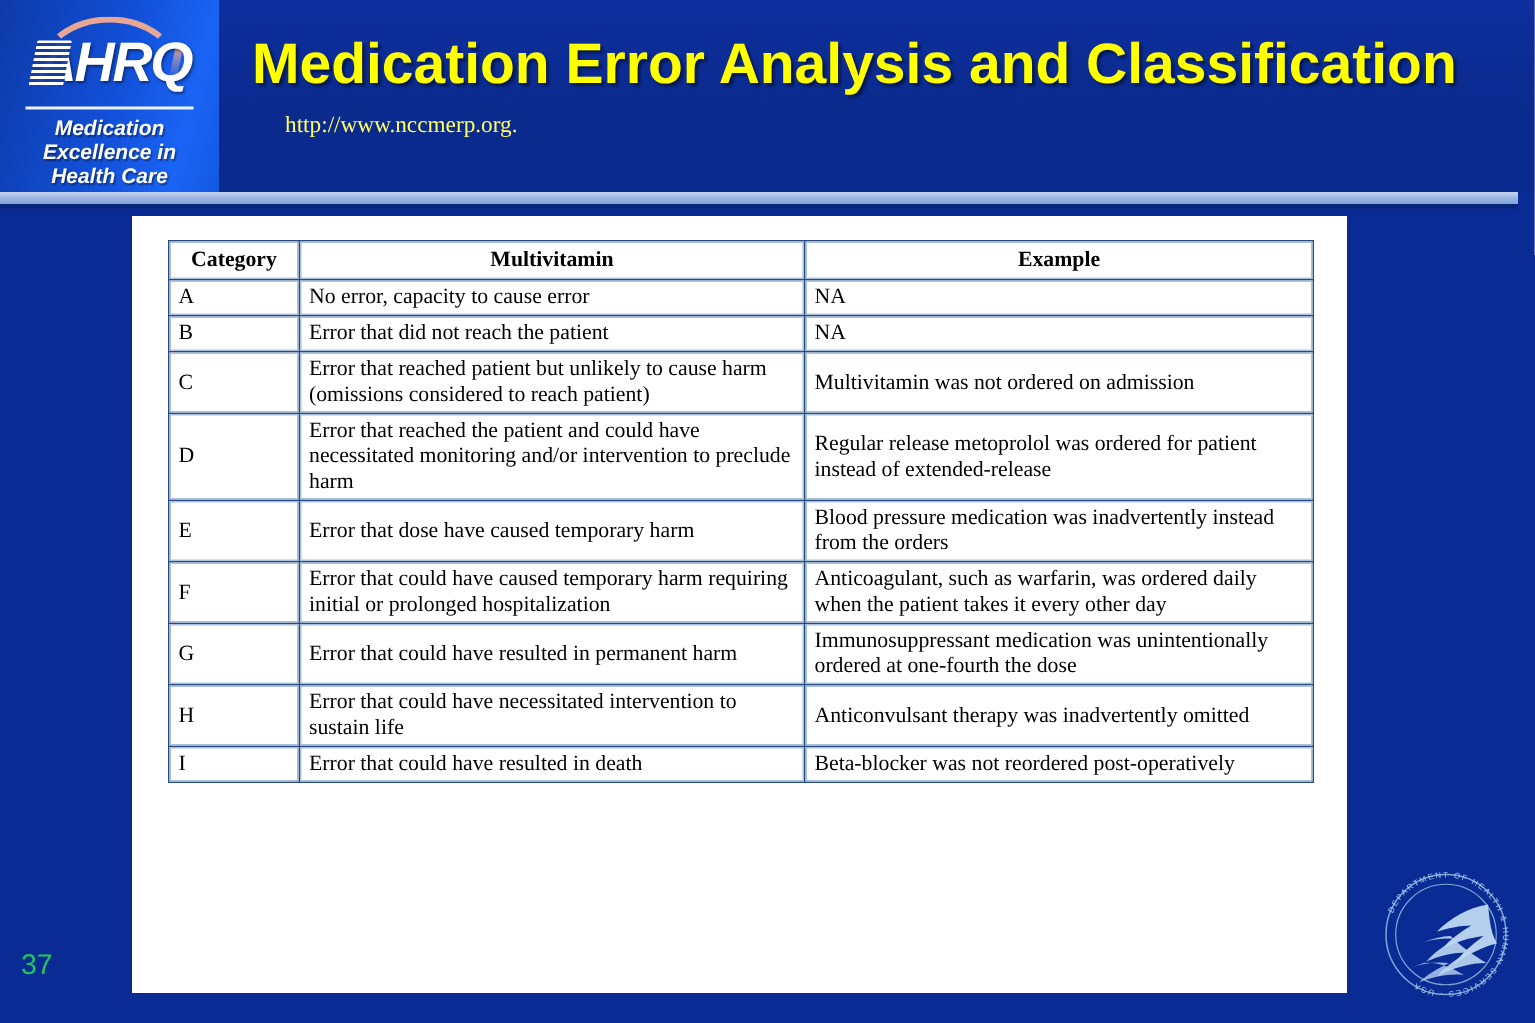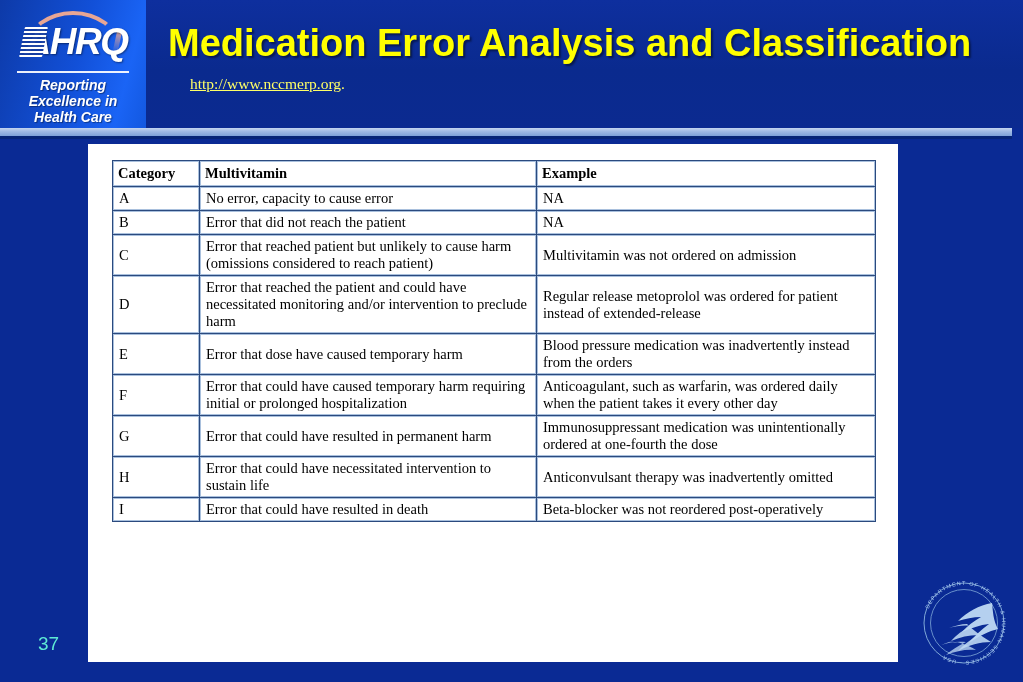--- a/index.html
+++ b/index.html
@@ -129,21 +129,20 @@
     position: absolute;
     left: 190px; top: 74px;
     width: 790px;
     font-family: "Liberation Serif", serif;
     font-size: 15.5px;
     line-height: 20px;
     color: #ffff66;
   }
   .subtitle .url {
     color: #ffff66;
-    text-decoration: underline;
     cursor: pointer;
   }
 
   
   .divider {
     position: absolute;
     left: 0; top: 128px;
     width: 1012px; height: 8px;
     background: linear-gradient(to bottom, #c3d4ef 0%, #9fb9e4 45%, #7ea2d8 100%);
   }
@@ -178,35 +177,36 @@
     font-family: "Liberation Serif", serif;
     font-size: 14.5px;
     line-height: 17px;
     color: #000000;
     padding: 2px 4px 2px 5px;
     vertical-align: middle;
     text-align: left;
   }
   table.matrix th {
     font-weight: bold;
+    text-align: center;
     padding: 3px 4px;
   }
   th.col-cat, td.cat { width: 86px; }
   th.col-desc, td.desc { width: 336px; }
   th.col-ex,  td.ex   { width: 338px; }
 
   td.cat { font-weight: normal; }
 
   
   .page-number {
     position: absolute;
-    left: 38px; top: 633px;
+    left: 14px; top: 633px;
     font-family: "Liberation Sans", sans-serif;
     font-size: 19px;
-    color: #5eead4;
+    color: #22c55e;
   }
 
   
   .seal {
     position: absolute;
     left: 913px; top: 572px;
     width: 102px; height: 102px;
   }
   .seal svg { display: block; }
 </style>
@@ -218,21 +218,21 @@
   <div class="header-band">
 
     <div class="logo-plate">
       <div class="logo-mark">
         <div class="logo-arc"></div>
         <div class="logo-word">AHRQ</div>
         <div class="logo-bars"></div>
       </div>
       <div class="logo-rule"></div>
       <div class="logo-tag">
-        <div>Reporting</div>
+        <div>Medication</div>
         <div>Excellence in</div>
         <div>Health Care</div>
       </div>
     </div>
 
     <div class="title">Medication Error Analysis and Classification</div>
 
     <div class="subtitle">
       <div><span class="url">http://www.nccmerp.org</span><span>.</span></div>
     </div>

